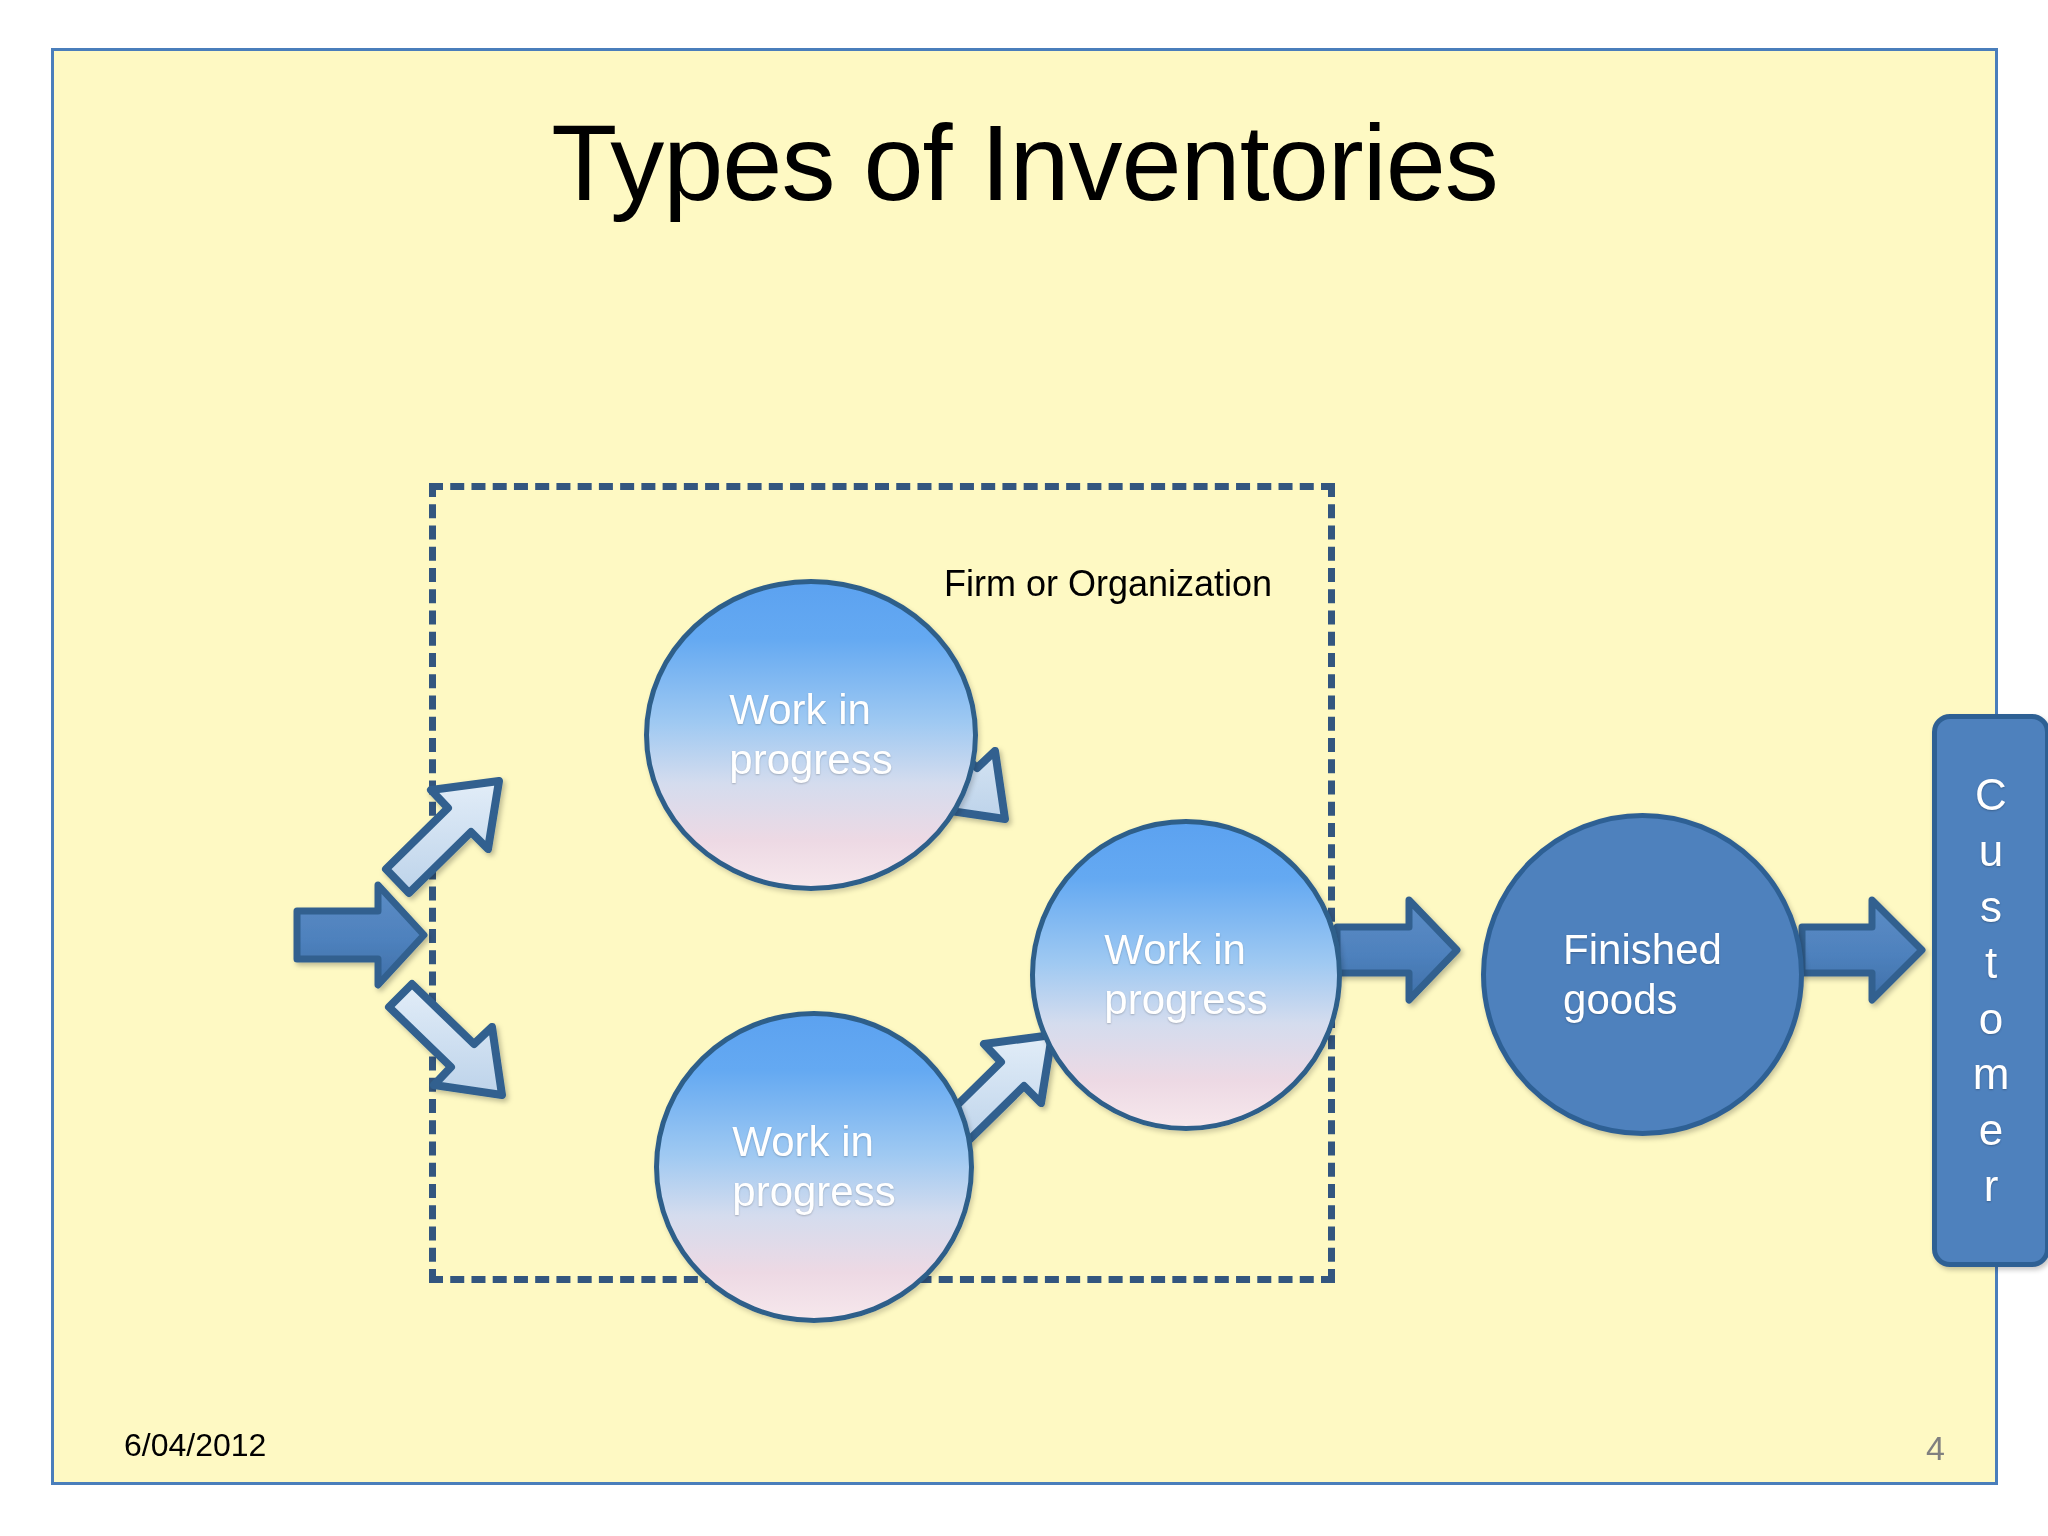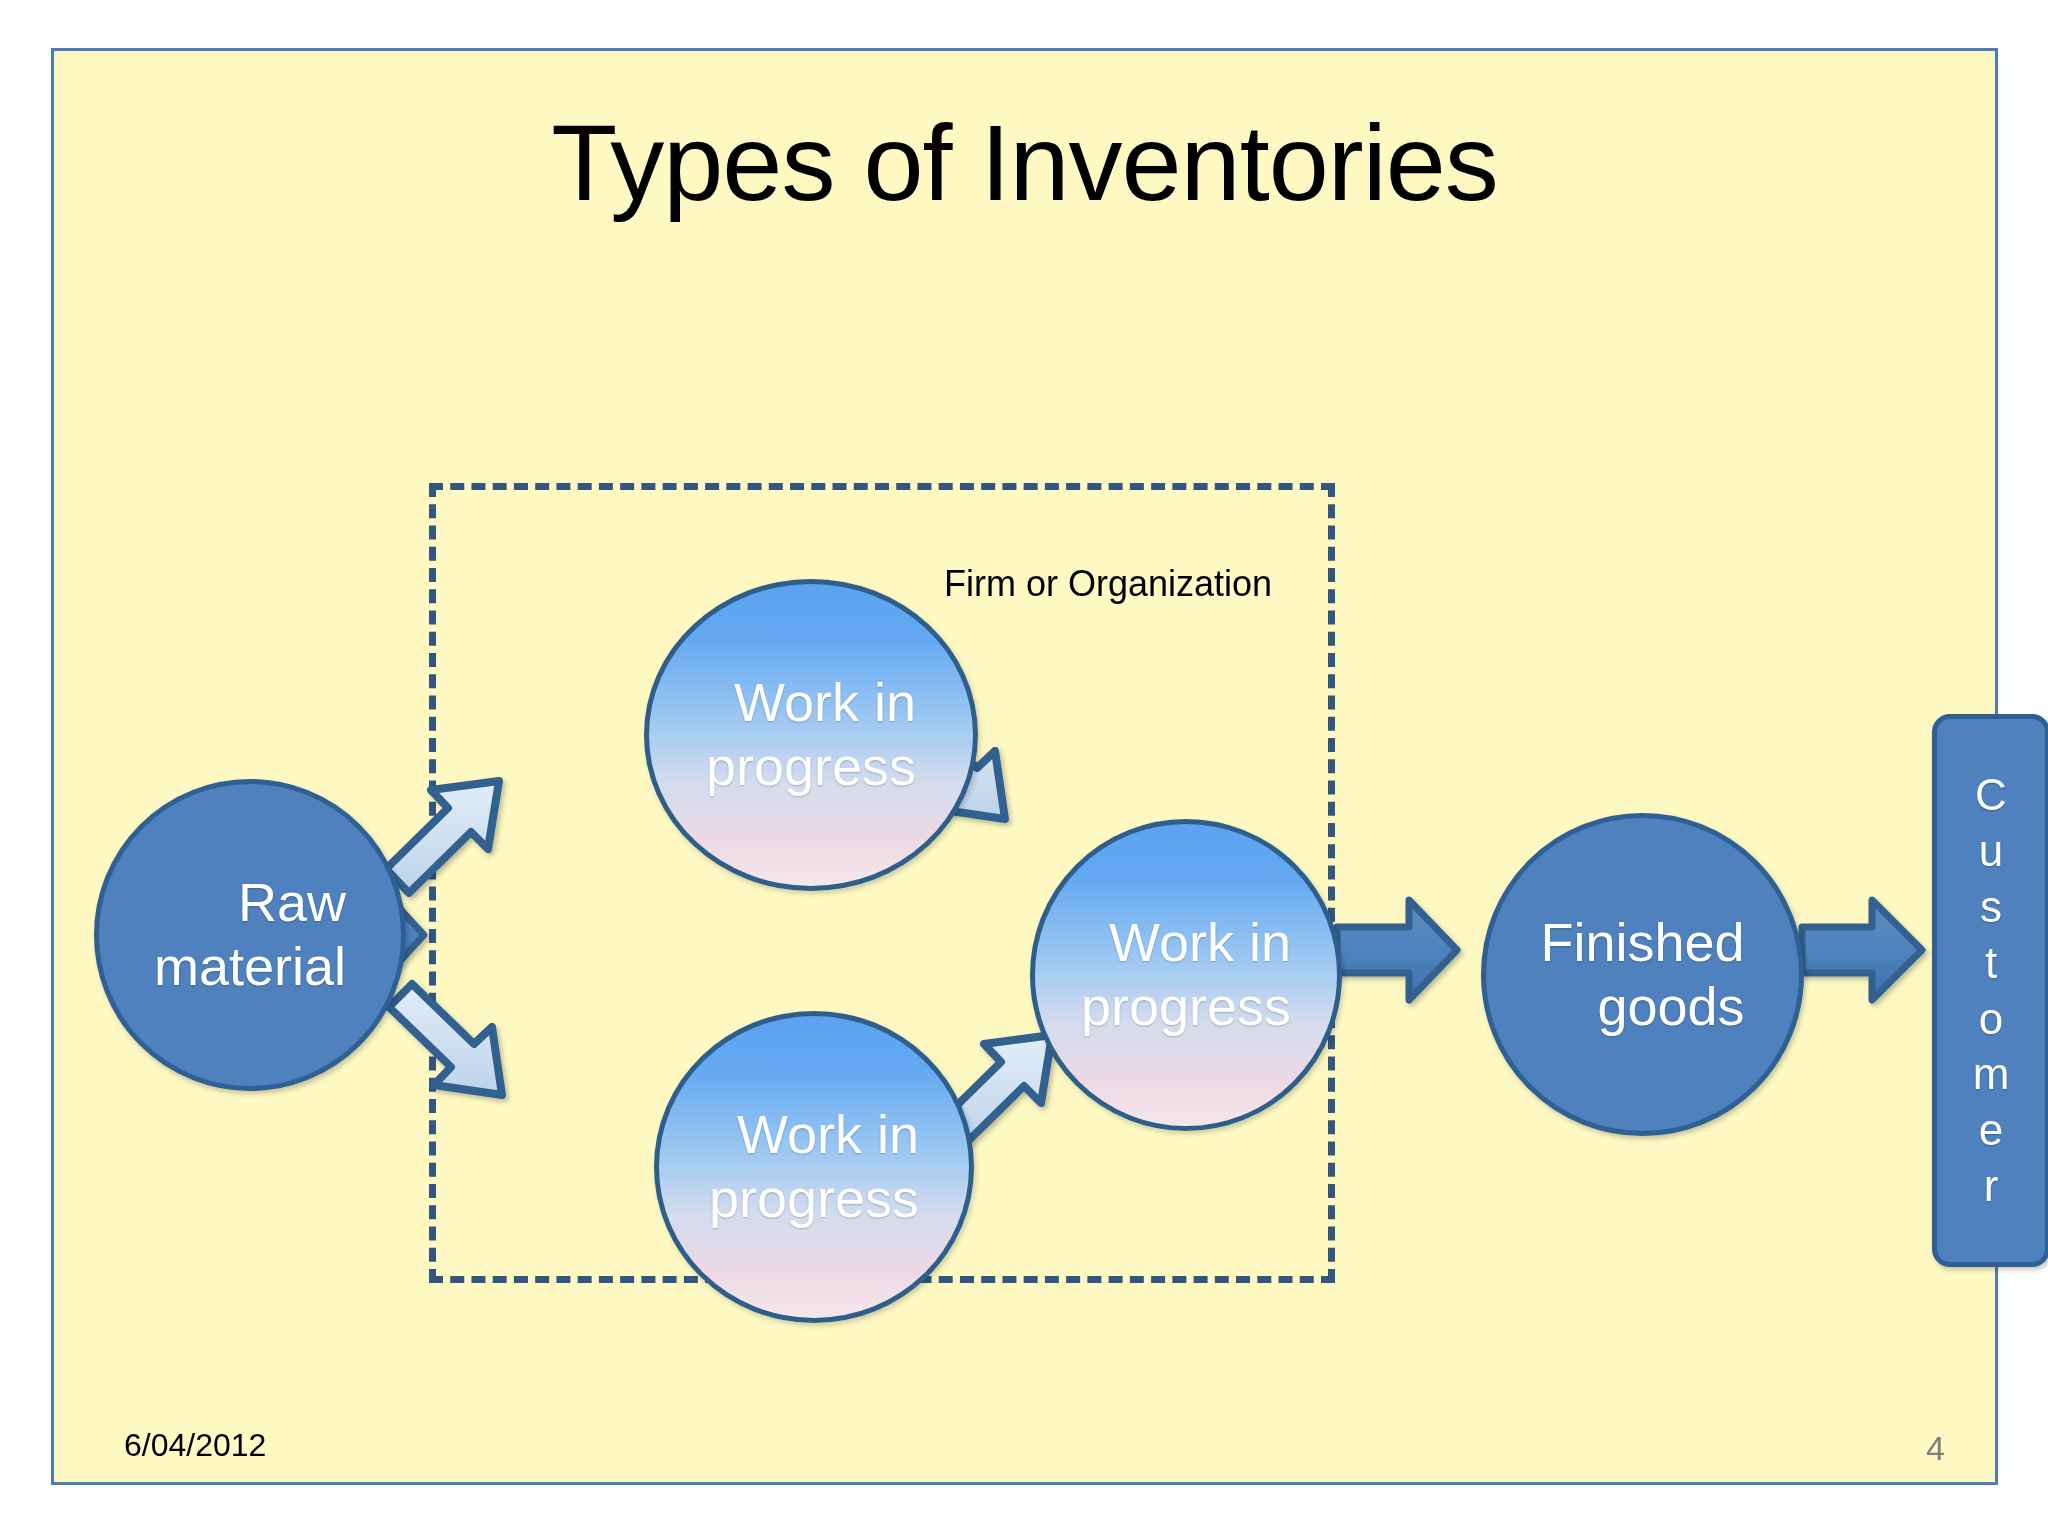--- a/index.html
+++ b/index.html
@@ -62,23 +62,23 @@
   }
 
   
   .node-circle {
     position: absolute;
     border-radius: 50%;
     box-sizing: border-box;
     display: flex;
     align-items: center;
     justify-content: center;
-    text-align: right;
+    text-align: left;
     color: #ffffff;
-    font-size: 54px;
+    font-size: 42px;
     line-height: 1.18;
     border: 5px solid #2E5F8A;
     text-shadow: 0 1px 2px rgba(0,0,0,0.22);
   }
   .solid-blue {
     background: #4E81BD;
     border-color: #2E6094;
     box-shadow: 2px 3px 5px rgba(0,0,0,0.22);
   }
   .gradient-wip {
@@ -196,26 +196,20 @@
 
     <g filter="url(#softShadow)">
       <path d="M 1283,876 L 1355,876 L 1355,849 L 1403,899 L 1355,949 L 1355,922 L 1283,922 Z" fill="url(#solidArrowGrad)" stroke="#31618F" stroke-width="7" stroke-linejoin="round"></path>
     </g>
 
     <g filter="url(#softShadow)">
       <path d="M 1748,876 L 1818,876 L 1818,849 L 1868,899 L 1818,949 L 1818,922 L 1748,922 Z" fill="url(#solidArrowGrad)" stroke="#31618F" stroke-width="7" stroke-linejoin="round"></path>
     </g>
   </svg>
 
-  <div id="node-raw" class="node-circle solid-blue">
-    <div>
-      <div>Raw</div>
-      <div>material</div>
-    </div>
-  </div>
 
   <div id="node-wip-top" class="node-circle gradient-wip">
     <div>
       <div>Work in</div>
       <div>progress</div>
     </div>
   </div>
 
   <div id="node-wip-bot" class="node-circle gradient-wip">
     <div>

